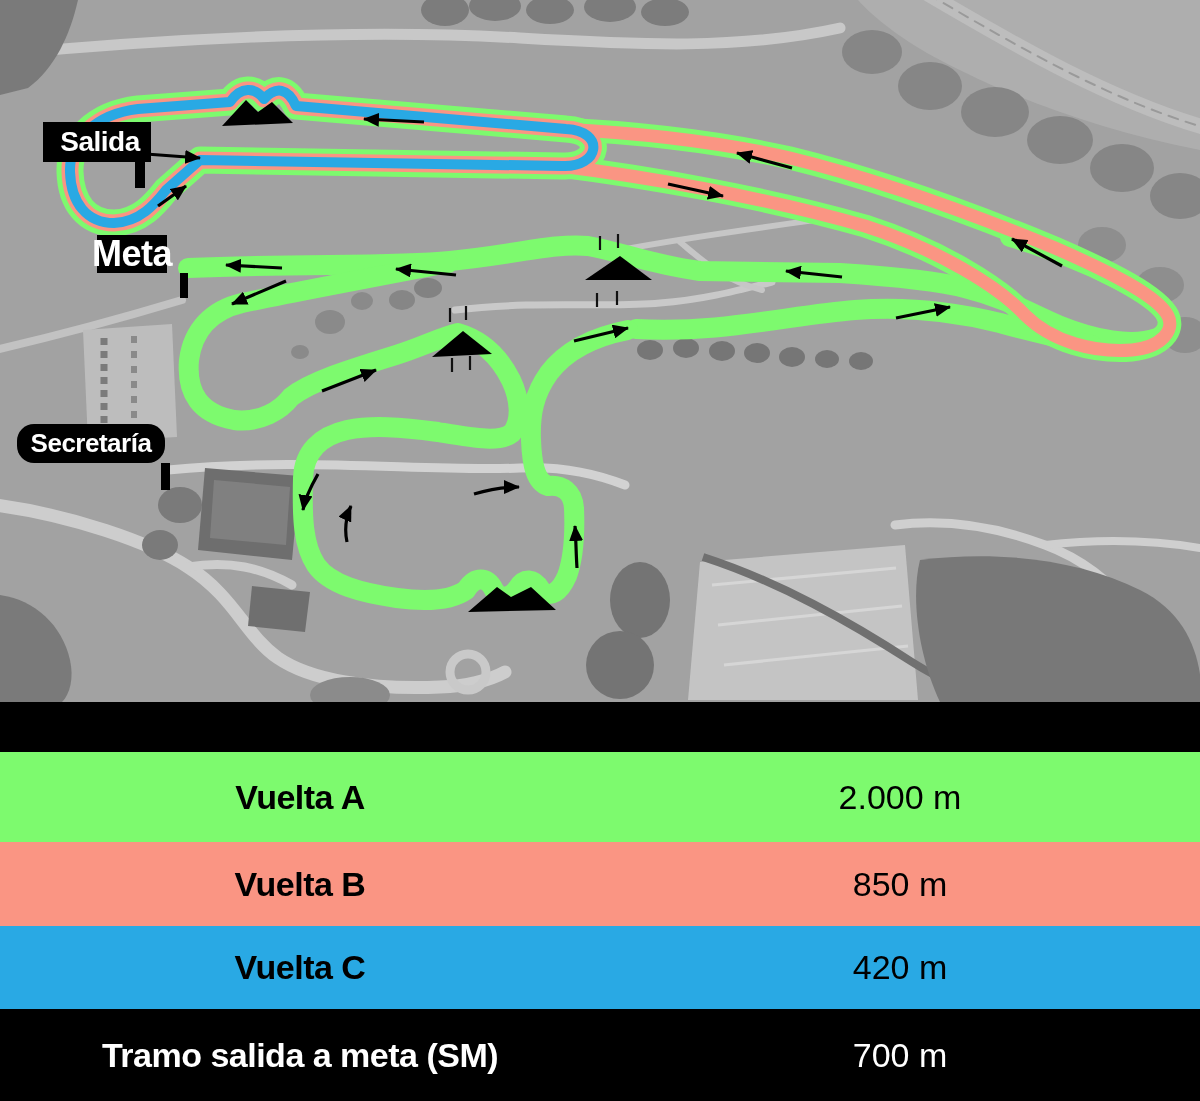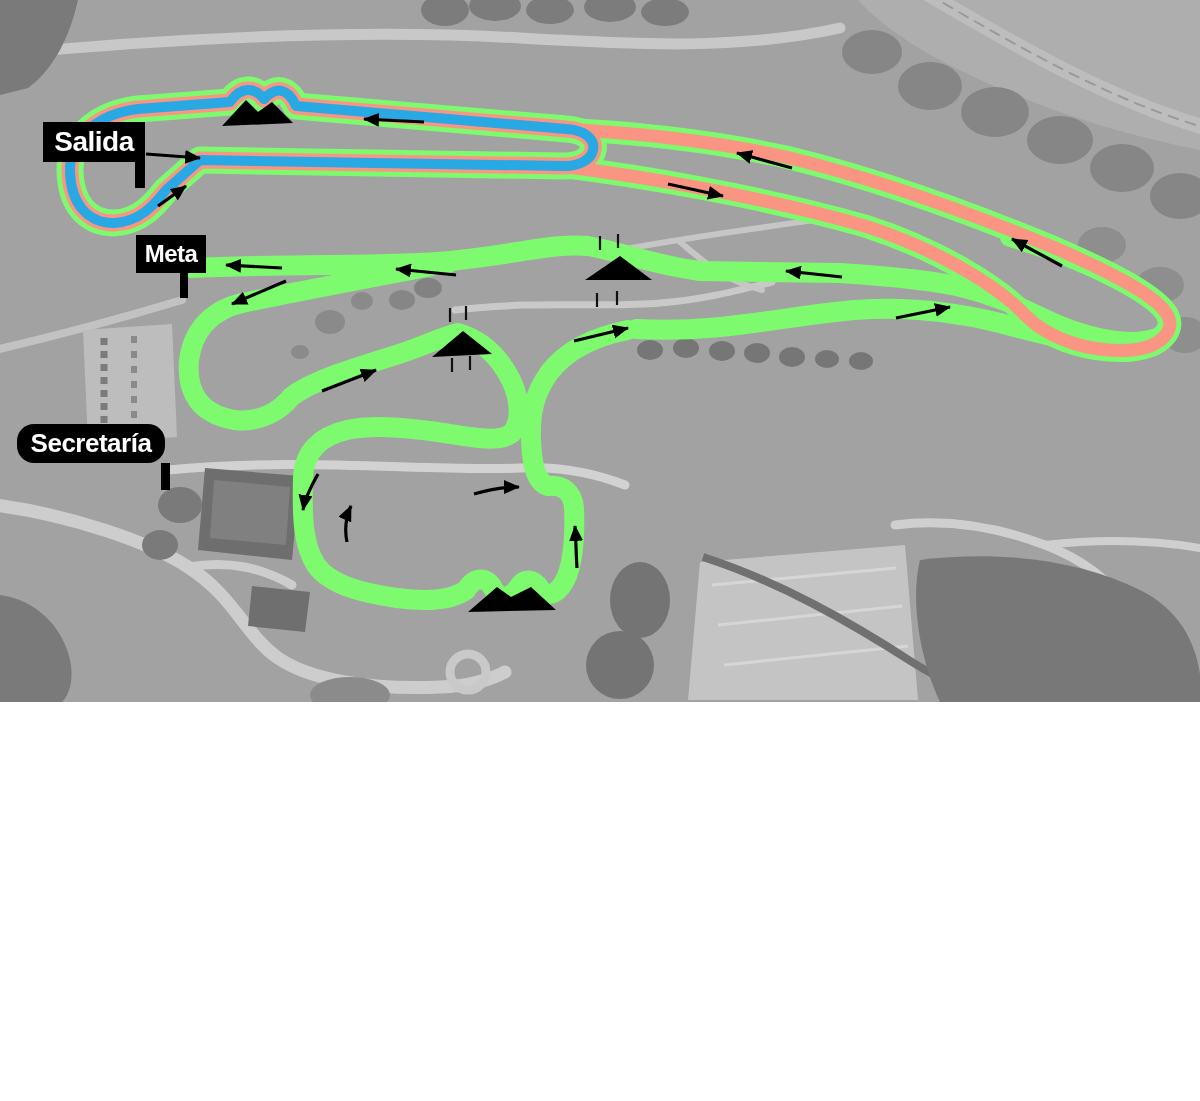--- a/index.html
+++ b/index.html
@@ -8,23 +8,23 @@
     font-family:"Liberation Sans", sans-serif;
   }
   .map{position:absolute;left:0;top:0;width:1200px;height:702px;background:#a2a2a2;}
   .map svg{position:absolute;left:0;top:0;}
   .map-label{
     position:absolute;background:#000;color:#fff;font-weight:700;
     display:flex;align-items:center;justify-content:center;
     letter-spacing:-0.5px;
   }
   .map-label-tab{position:absolute;background:#000;}
-  .label-salida{left:43px;top:122px;width:102px;height:40px;font-size:28px;}
+  .label-salida{left:43px;top:122px;width:102px;height:40px;font-size:28px;padding-left:6px;}
   .tab-salida{left:135px;top:162px;width:10px;height:26px;}
-  .label-meta{left:97px;top:235px;width:70px;height:38px;font-size:24px;margin-left:39px;}
+  .label-meta{left:97px;top:235px;width:70px;height:38px;font-size:36px;}
   .tab-meta{left:180px;top:273px;width:8px;height:25px;}
   .label-secretaria{left:17px;top:424px;width:148px;height:39px;font-size:26px;border-radius:17px;}
   .tab-secretaria{left:161px;top:463px;width:9px;height:27px;}
   .legend{position:absolute;left:0;top:702px;width:1200px;}
   .legend-topbar{width:1200px;height:50px;background:#000;}
   .legend-row{
     width:1200px;display:flex;align-items:center;
   }
   .legend-row .cell{width:50%;text-align:center;font-size:34px;}
   .legend-row .cell.label{font-weight:700;letter-spacing:-0.5px;}
@@ -178,14 +178,37 @@
     </svg>
 
     <div class="map-label label-salida">Salida</div>
     <div class="map-label-tab tab-salida"></div>
     <div class="map-label label-meta">Meta</div>
     <div class="map-label-tab tab-meta"></div>
     <div class="map-label label-secretaria">Secretaría</div>
     <div class="map-label-tab tab-secretaria"></div>
   </div>
 
+  <div class="legend">
+    <div class="legend-topbar"></div>
+
+    <div class="legend-row row-0" style="background: rgb(125, 250, 110); color: rgb(0, 0, 0);">
+      <div class="cell label">Vuelta A</div>
+      <div class="cell value">2.000 m</div>
+    </div>
+
+    <div class="legend-row row-1" style="background: rgb(250, 149, 131); color: rgb(0, 0, 0);">
+      <div class="cell label">Vuelta B</div>
+      <div class="cell value">850 m</div>
+    </div>
+
+    <div class="legend-row row-2" style="background: rgb(41, 169, 228); color: rgb(0, 0, 0);">
+      <div class="cell label">Vuelta C</div>
+      <div class="cell value">420 m</div>
+    </div>
+
+    <div class="legend-row row-3" style="background: rgb(0, 0, 0); color: rgb(255, 255, 255);">
+      <div class="cell label">Tramo salida a meta (SM)</div>
+      <div class="cell value">700 m</div>
+    </div>
+  </div>
 
 </div>
 
 </body></html>

